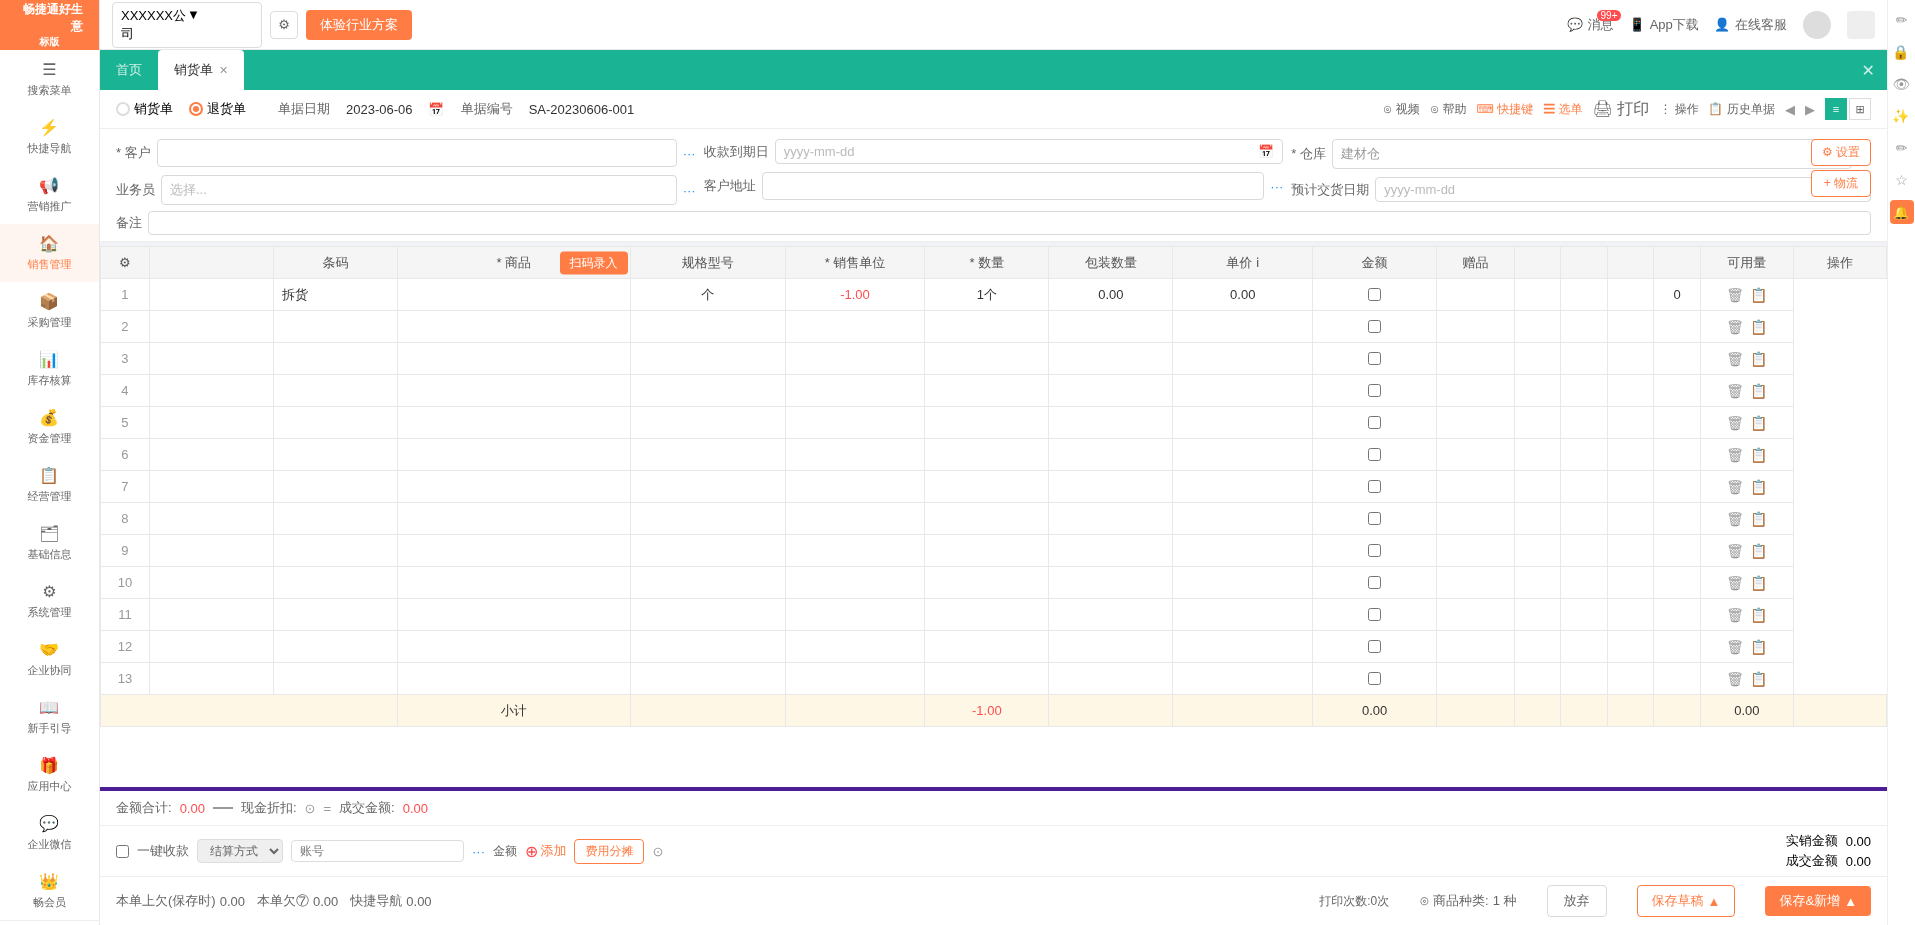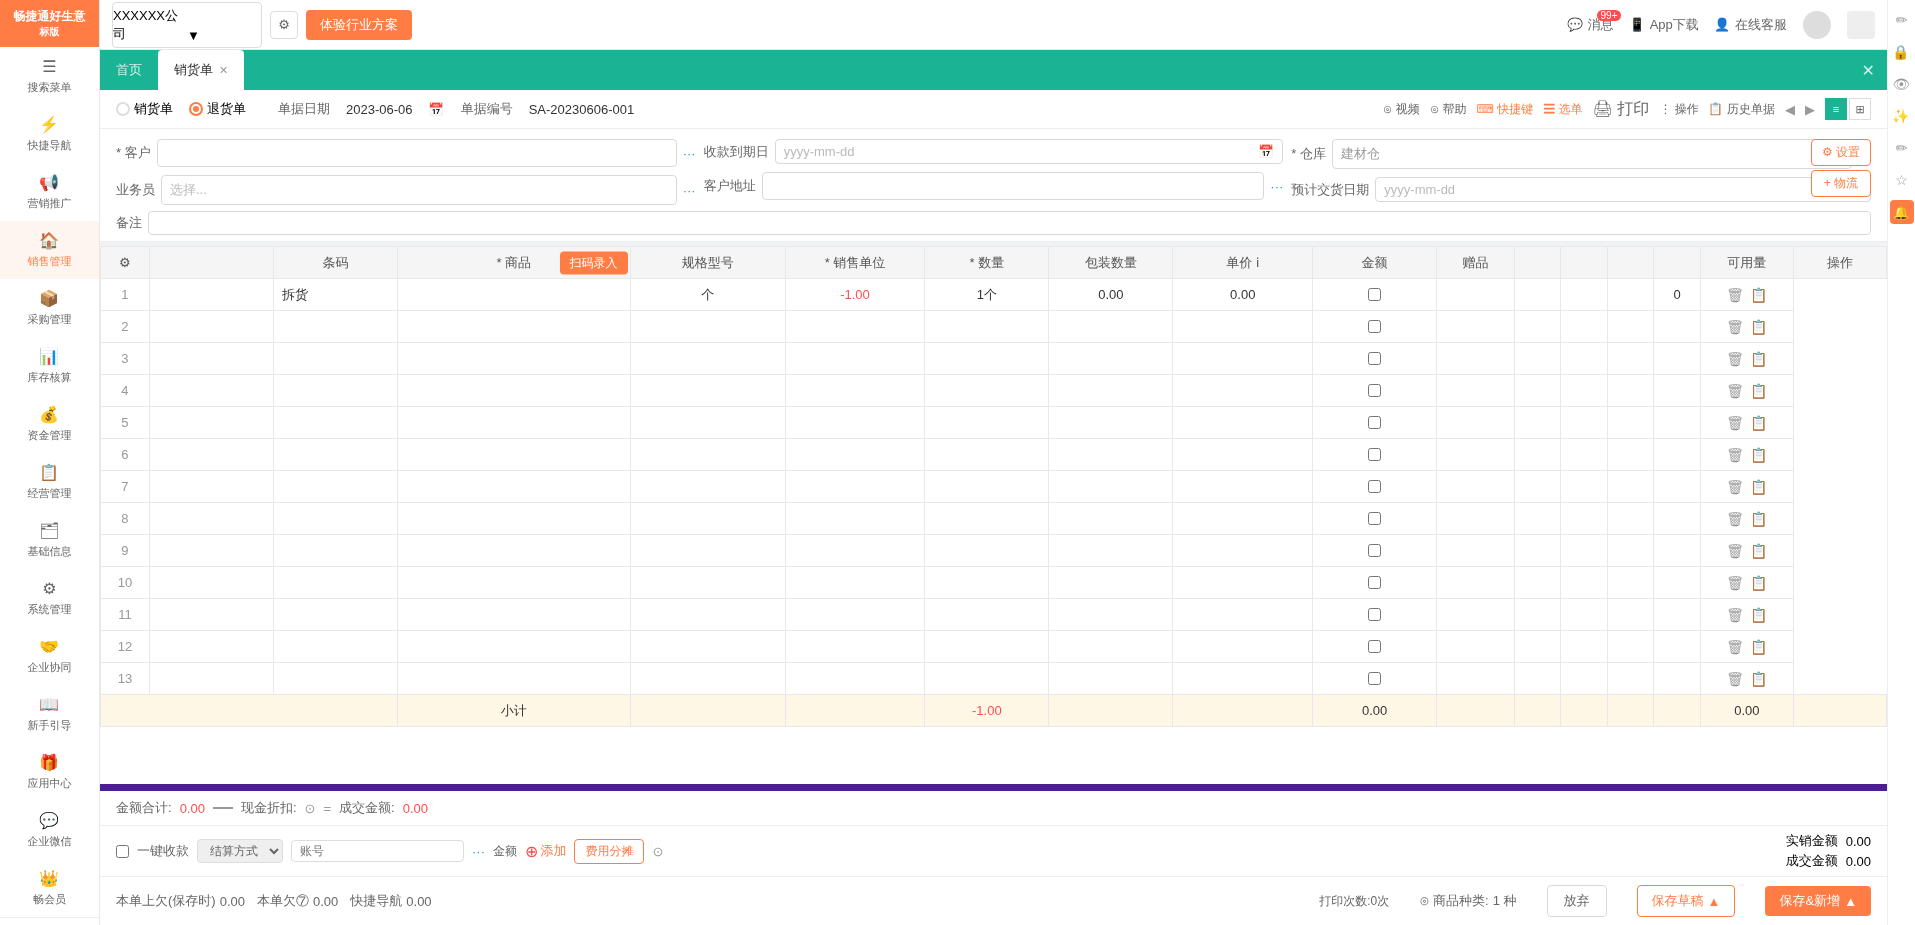--- a/index.html
+++ b/index.html
@@ -1,35 +1,35 @@
 <!DOCTYPE html>
 <html><head>
   <meta charset="utf-8">
   <style>
     * { box-sizing: border-box; margin: 0; padding: 0; font-family: 'Microsoft YaHei', sans-serif; font-size: 13px; }
     body { background: #f0f2f5; display: flex; height: 925px; overflow: hidden; }
 
     
     .sidebar { width: 100px; background: #fff; display: flex; flex-direction: column; border-right: 1px solid #e8e8e8; flex-shrink: 0; }
-    .sidebar-logo { background: #ff7d45; color: #fff; padding: 8px 6px; text-align: center; font-size: 11px; font-weight: bold; line-height: 1.4; height: 50px; display: flex; align-items: center; justify-content: center; flex-direction: column; }
+    .sidebar-logo { background: #ff7d45; color: #fff; padding: 8px 16px; text-align: right; font-size: 11px; font-weight: bold; line-height: 1.4; height: 50px; display: flex; align-items: center; justify-content: center; flex-direction: column; }
     .sidebar-logo .brand { font-size: 12px; }
     .sidebar-logo .sub { font-size: 10px; }
     .sidebar-item { display: flex; flex-direction: column; align-items: center; padding: 10px 4px; cursor: pointer; color: #666; gap: 4px; position: relative; }
     .sidebar-item.active { color: #ff7d45; background: #fff5f0; }
     .sidebar-item .icon { font-size: 16px; }
     .sidebar-item .label { font-size: 11px; }
     .sidebar-bottom { margin-top: auto; border-top: 1px solid #eee; }
     .sidebar-bottom-item { display: flex; align-items: center; justify-content: center; padding: 8px; cursor: pointer; color: #999; gap: 4px; }
 
     
     .main { flex: 1; display: flex; flex-direction: column; overflow: hidden; }
 
     
     .top-header { height: 50px; background: #fff; display: flex; align-items: center; padding: 0 12px; border-bottom: 1px solid #e8e8e8; gap: 8px; flex-shrink: 0; }
-    .company-select { display: flex; align-items: flex-end; border: 1px solid #ddd; border-radius: 4px; padding: 4px 0; cursor: pointer; min-width: 150px; }
+    .company-select { display: flex; align-items: flex-start; border: 1px solid #ddd; border-radius: 4px; padding: 4px 8px; cursor: pointer; min-width: 150px; }
     .company-select span { flex: 1; }
     .gear-btn { width: 28px; height: 28px; border: 1px solid #ddd; border-radius: 4px; display: flex; align-items: center; justify-content: center; cursor: pointer; color: #666; }
     .trial-btn { background: #ff7d45; color: #fff; border: none; border-radius: 4px; padding: 6px 14px; cursor: pointer; font-size: 13px; }
     .header-right { margin-left: auto; display: flex; align-items: center; gap: 16px; color: #666; }
     .header-right-item { display: flex; align-items: center; gap: 4px; cursor: pointer; font-size: 12px; position: relative; }
     .badge { background: #ff4d4f; color: #fff; border-radius: 10px; font-size: 10px; padding: 0 4px; position: absolute; top: -6px; right: -8px; }
     .avatar { width: 28px; height: 28px; border-radius: 50%; background: #ddd; }
 
     
     .tabs { height: 40px; background: #1ab394; display: flex; align-items: center; padding: 0 0; flex-shrink: 0; }
@@ -64,21 +64,21 @@
     td { border: 1px solid #e8e8e8; padding: 5px 8px; text-align: center; color: #333; height: 32px; }
     .row-num { color: #999; }
     .red-val { color: #ff4d4f; }
     .subtotal-row td { background: #fff7e6; font-weight: 500; }
     .checkbox-cell { display: flex; justify-content: center; align-items: center; }
     input[type="checkbox"] { width: 13px; height: 13px; }
     .action-icons { display: flex; gap: 6px; justify-content: center; }
     .action-icon { color: #999; cursor: pointer; font-size: 14px; }
 
     
-    .bottom-summary { background: #fff; padding: 8px 16px; border-top: 7px solid #4c1d95; flex-shrink: 0; text-align: center; }
+    .bottom-summary { background: #fff; padding: 8px 16px; border-top: 4px solid #4c1d95; flex-shrink: 0; text-align: center; }
     .summary-row { display: flex; align-items: center; gap: 8px; }
     .summary-label { color: #666; }
     .summary-value { color: #ff4d4f; font-weight: 500; }
     .summary-eq { color: #999; }
     .summary-divider { width: 20px; height: 2px; background: #999; }
 
     
     .payment-row { display: flex; align-items: center; gap: 8px; padding: 6px 16px; background: #fff; border-top: 1px solid #eee; flex-shrink: 0; }
     .payment-select { border: 1px solid #ddd; border-radius: 4px; padding: 3px 8px; font-size: 12px; color: #666; }
     .account-input { border: 1px solid #ddd; border-radius: 4px; padding: 3px 8px; font-size: 12px; color: #999; }

